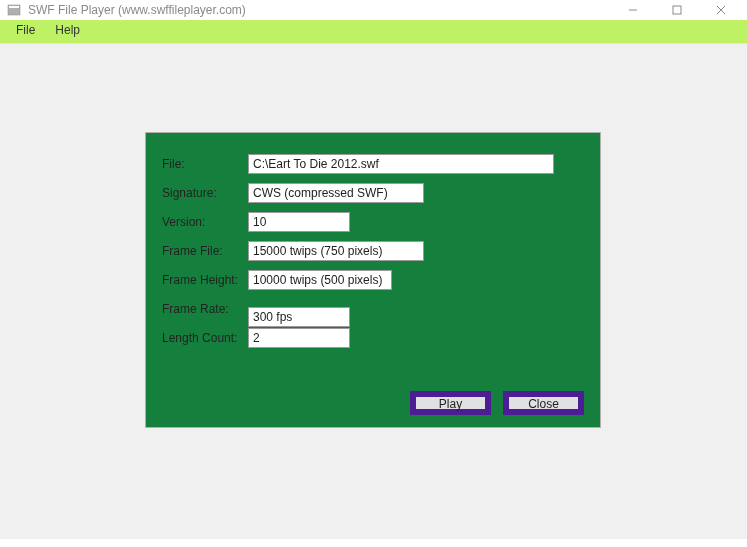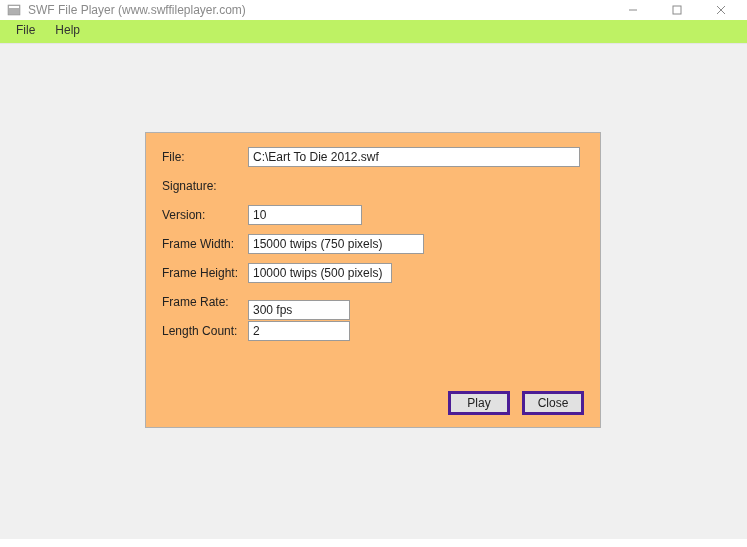--- a/index.html
+++ b/index.html
@@ -69,22 +69,22 @@
       height: calc(547px - 28px - 24px);
       position: relative;
     }
     .panel {
       position: absolute;
       left: 145px;
       top: 88px;
       width: 456px;
       height: 296px;
       border: 1px solid #b0b0b0;
-      background: #fdba74;
-      padding: 14px 16px 12px 16px;
+      background: #15803d;
+      padding: 21px 16px 12px 16px;
     }
     .form-row {
       display: flex;
       align-items: center;
       margin-bottom: 9px;
       height: 20px;
     }
     .form-label {
       width: 86px;
       color: #222;
@@ -93,40 +93,40 @@
     .form-input {
       height: 20px;
       border: 1px solid #9a9a9a;
       background: #ffffff;
       padding: 1px 4px;
       font-family: inherit;
       font-size: 12px;
       color: #222;
       outline: none;
     }
-    .w-file { width: 332px; }
+    .w-file { width: 306px; }
     .w-sig { width: 176px; }
-    .w-ver { width: 114px; }
+    .w-ver { width: 102px; }
     .w-len { width: 102px; }
     .w-fw { width: 176px; }
     .w-fh { width: 144px; }
     .w-fr { width: 102px; margin-top: 16px; }
     .w-fc { width: 102px; }
     .button-row {
       position: absolute;
       bottom: 12px;
       right: 16px;
       display: flex;
       gap: 12px;
     }
     .btn {
-      width: 62px;
+      width: 81px;
       height: 24px;
       background: #e1e1e1;
-      border: 3px solid #4c1d95;
+      border: 6px solid #4c1d95;
       font-family: inherit;
       font-size: 12px;
       color: #222;
       cursor: default;
     }
   </style>
 </head>
 <body>
 
 <div class="titlebar">
@@ -165,30 +165,31 @@
 <div class="client-area">
   <div class="panel">
 
     <div class="form-row">
       <span class="form-label">File:</span>
       <input class="form-input w-file" type="text" value="C:\Eart To Die 2012.swf" style="">
     </div>
 
     <div class="form-row">
       <span class="form-label">Signature:</span>
+      <input class="form-input w-sig" type="text" value="CWS (compressed SWF)" style="">
     </div>
 
     <div class="form-row">
       <span class="form-label">Version:</span>
       <input class="form-input w-ver" type="text" value="10" style="">
     </div>
 
 
     <div class="form-row">
-      <span class="form-label">Frame Width:</span>
+      <span class="form-label">Frame File:</span>
       <input class="form-input w-fw" type="text" value="15000 twips (750 pixels)" style="">
     </div>
 
     <div class="form-row">
       <span class="form-label">Frame Height:</span>
       <input class="form-input w-fh" type="text" value="10000 twips (500 pixels)" style="">
     </div>
 
     <div class="form-row">
       <span class="form-label">Frame Rate:</span>

